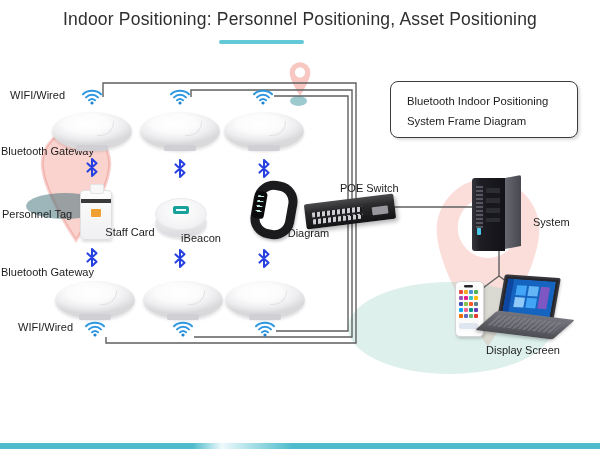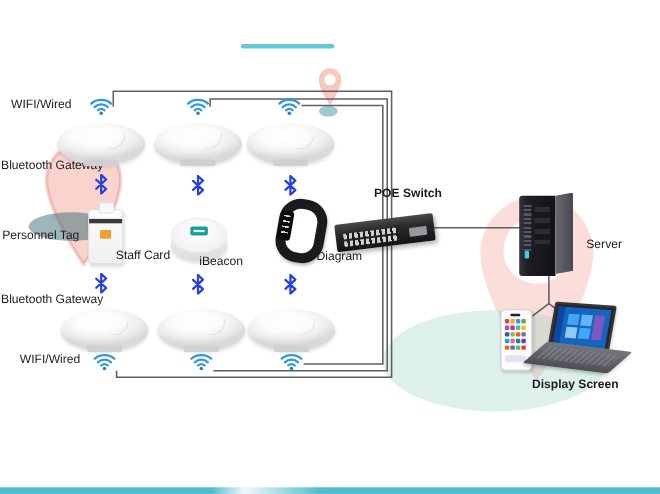--- a/index.html
+++ b/index.html
@@ -121,20 +121,21 @@
     <g fill="none" stroke="#5f5f5f" stroke-width="1.4">
       <polyline points="103,97 103,83 356,83 356,343 106,343 106,337"></polyline>
       <polyline points="191,97 191,90 352,90 352,337 194,337"></polyline>
       <polyline points="274,96 348,96 348,331 276,331"></polyline>
       <line x1="392" y1="207" x2="474" y2="207"></line>
       <polyline points="499,249 499,276 479,291"></polyline>
       <polyline points="499,276 522,293"></polyline>
     </g>
   </svg>
 
+  <div class="abs title">Indoor Positioning: Personnel Positioning, Asset Positioning</div>
   <div class="abs title-underline"></div>
 
   <div class="abs lbl" style="left:10px;top:89px">WIFI/Wired</div>
   <div class="abs lbl" style="left:1px;top:145px">Bluetooth Gateway</div>
   <div class="abs lbl" style="left:2px;top:208px">Personnel Tag</div>
   <div class="abs lbl" style="left:1px;top:266px">Bluetooth Gateway</div>
   <div class="abs lbl" style="left:18px;top:321px">WIFI/Wired</div>
 
   <svg class="abs wifi" style="left:81px;top:88px" width="22" height="17" viewBox="0 0 22 17">
     <path d="M2 6.2 C6.5 1.6 15.5 1.6 20 6.2"></path>
@@ -239,39 +240,43 @@
       <path d="M8 12.3 C9.8 10.7 12.2 10.7 14 12.3"></path>
       <circle cx="11" cy="15" r="1.6"></circle>
   </svg>
   <svg class="abs wifi" style="left:254px;top:320px" width="22" height="17" viewBox="0 0 22 17">
     <path d="M2 6.2 C6.5 1.6 15.5 1.6 20 6.2"></path>
       <path d="M5 9.4 C8.5 6 13.5 6 17 9.4"></path>
       <path d="M8 12.3 C9.8 10.7 12.2 10.7 14 12.3"></path>
       <circle cx="11" cy="15" r="1.6"></circle>
   </svg>
 
-
-  <div class="abs lbl" style="left:340px;top:170px;font-weight:700">POE Switch</div>
+  <div class="abs info-box">
+    <div class="l">Bluetooth Indoor Positioning</div>
+    <div class="l">System Frame Diagram</div>
+  </div>
+
+  <div class="abs lbl" style="left:340px;top:182px;font-weight:400">POE Switch</div>
   <div class="abs switch" style="left:305px;top:191px">
     <div class="sw-body">
         <div class="sw-ports2"></div>
         <div class="sw-ports"></div>
         <div class="sw-disp"></div>
       </div>
   </div>
 
   <div class="abs server" style="left:472px;top:175px">
     <div class="srv-front">
         <div class="srv-vents"></div>
         <div class="srv-bay"></div>
         <div class="srv-led"></div>
       </div>
     <div class="srv-side"></div>
   </div>
-  <div class="abs lbl" style="left:533px;top:216px">Server</div>
+  <div class="abs lbl" style="left:533px;top:216px">System</div>
 
   <div class="abs phone" style="left:455px;top:281px">
     <svg width="21" height="46" viewBox="0 0 21 46">
       <rect x="0" y="0" width="21" height="46" rx="2" fill="#fafafa"></rect>
       <rect x="6" y="0" width="9" height="2.5" rx="1.2" fill="#26262a"></rect>
       <g>
         <rect x="1" y="5" width="4" height="4" rx="1" fill="#e8453c"></rect>
           <rect x="6" y="5" width="4" height="4" rx="1" fill="#f5a623"></rect>
           <rect x="11" y="5" width="4" height="4" rx="1" fill="#4a90d9"></rect>
           <rect x="16" y="5" width="4" height="4" rx="1" fill="#50b154"></rect>
@@ -301,17 +306,17 @@
       <rect x="0" y="0" width="48" height="36" fill="#1565c0"></rect>
       <rect x="0" y="0" width="6" height="36" fill="#0d47a1"></rect>
       <rect x="10" y="6" width="10" height="10" fill="#42a5f5"></rect>
         <rect x="22" y="6" width="10" height="10" fill="#64b5f6"></rect>
       <rect x="10" y="18" width="10" height="10" fill="#90caf9"></rect>
         <rect x="22" y="18" width="10" height="10" fill="#42a5f5"></rect>
       <rect x="34" y="6" width="9" height="22" fill="#7e57c2"></rect>
     </svg>
   </div>
   <div class="abs lap-base" style="left:486px;top:314px"></div>
-  <div class="abs lbl lbl-c" style="left:473px;top:344px;width:100px;font-weight:700">Display Screen</div>
+  <div class="abs lbl lbl-c" style="left:473px;top:344px;width:100px;font-weight:400">Display Screen</div>
 
   <div class="abs footer-bar"></div>
 
 </div>
 
 </body></html>

